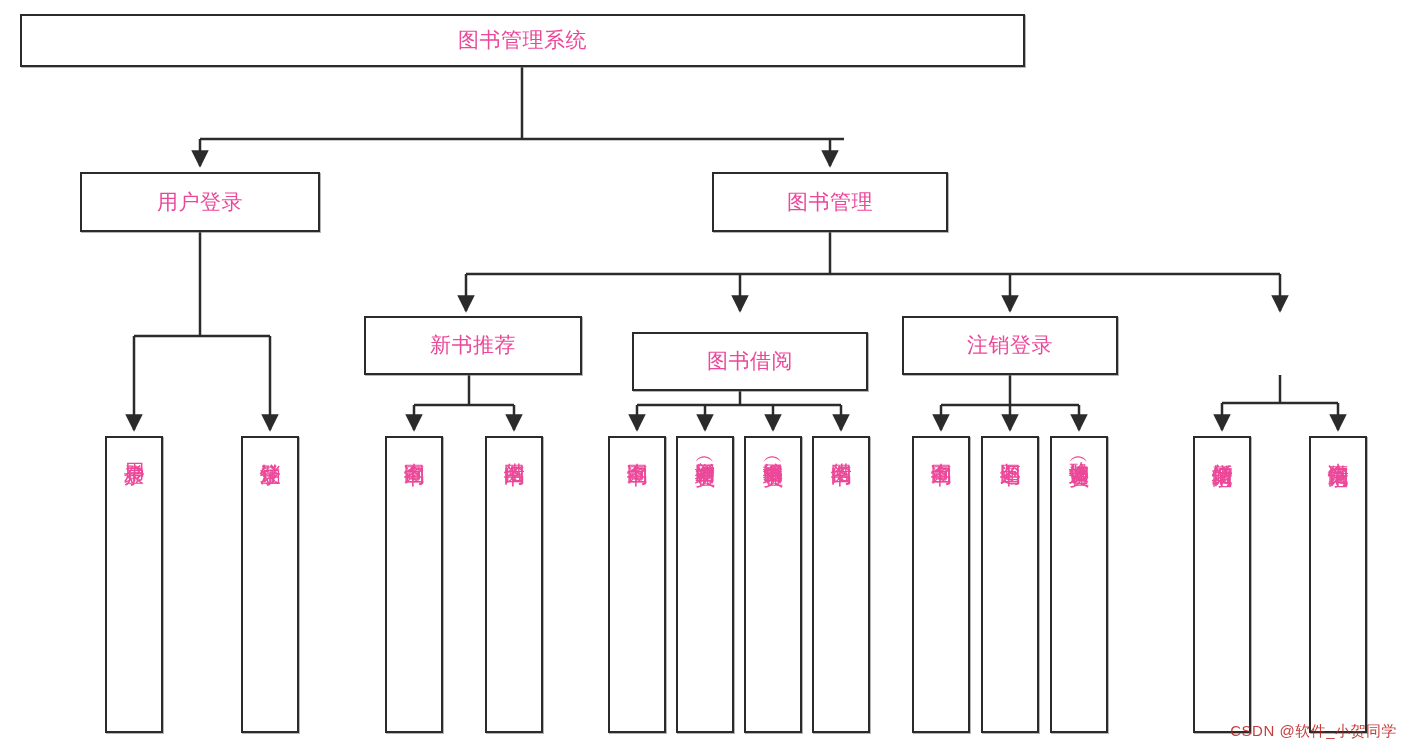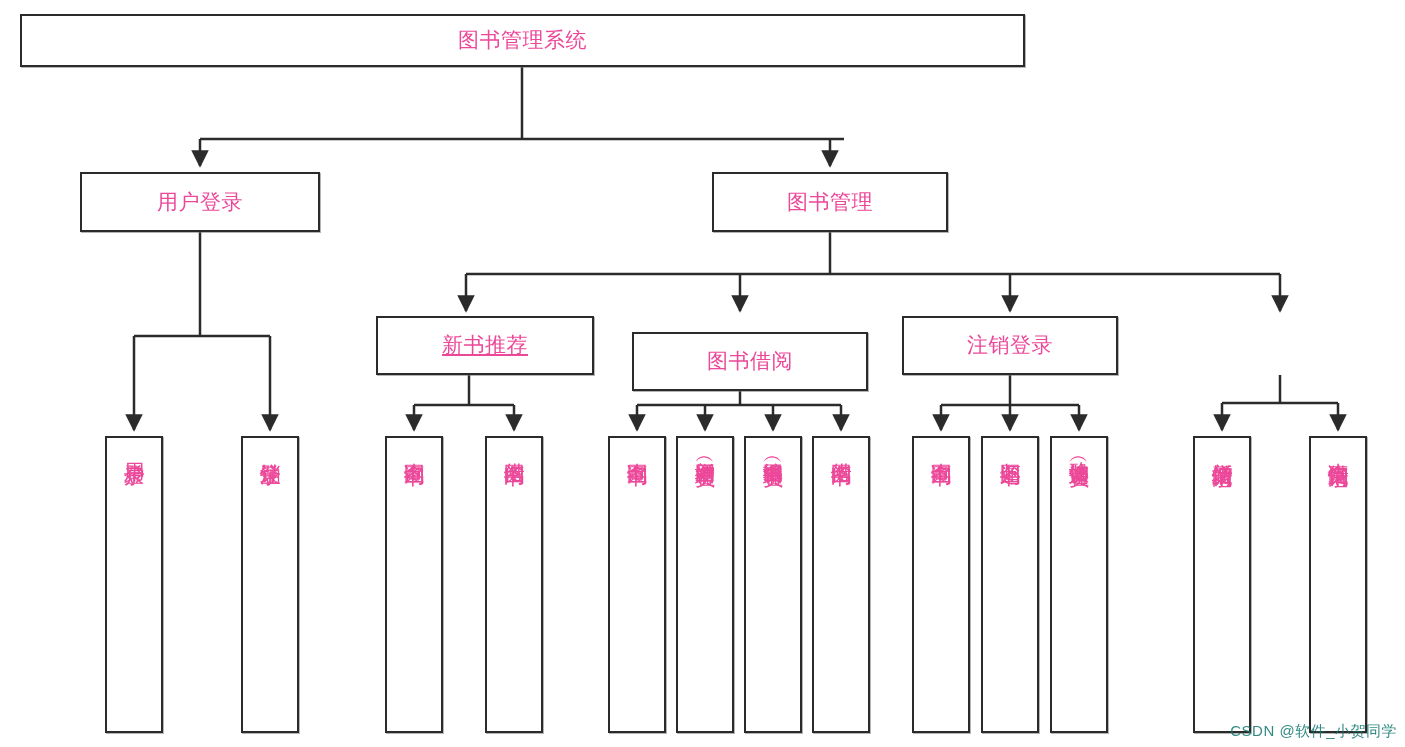--- a/index.html
+++ b/index.html
@@ -66,21 +66,21 @@
     max-height: 100%;
   }
   .node.v.tall .lbl {
     font-size: 20px;
   }
   #watermark {
     position: absolute;
     right: 8px;
     bottom: 6px;
     font-size: 15px;
-    color: #0f766e;
+    color: #b91c1c;
     opacity: 0.85;
     letter-spacing: 0.5px;
     white-space: nowrap;
     pointer-events: none;
   }
 </style>
 </head>
 <body>
 
 <div id="canvas">
@@ -139,21 +139,21 @@
     <span class="lbl">图书管理系统</span>
   </div>
 
   <div class="node h" style="left:80px; top:172px; width:240px; height:60px;">
     <span class="lbl">用户登录</span>
   </div>
   <div class="node h" style="left:712px; top:172px; width:236px; height:60px;font-family:Liberation Serif, serif;">
     <span class="lbl">图书管理</span>
   </div>
 
-  <div class="node h" style="left:376px; top:316px; width:218px; height:59px;text-decoration:underline;">
+  <div class="node h" style="left:364px; top:316px; width:218px; height:59px;">
     <span class="lbl">新书推荐</span>
   </div>
   <div class="node h" style="left:632px; top:332px; width:236px; height:59px;">
     <span class="lbl">图书借阅</span>
   </div>
   <div class="node h" style="left:902px; top:316px; width:216px; height:59px;">
     <span class="lbl">注销登录</span>
   </div>
 
   <div class="node v" style="left:105px; top:436px; width:58px; height:297px;">

